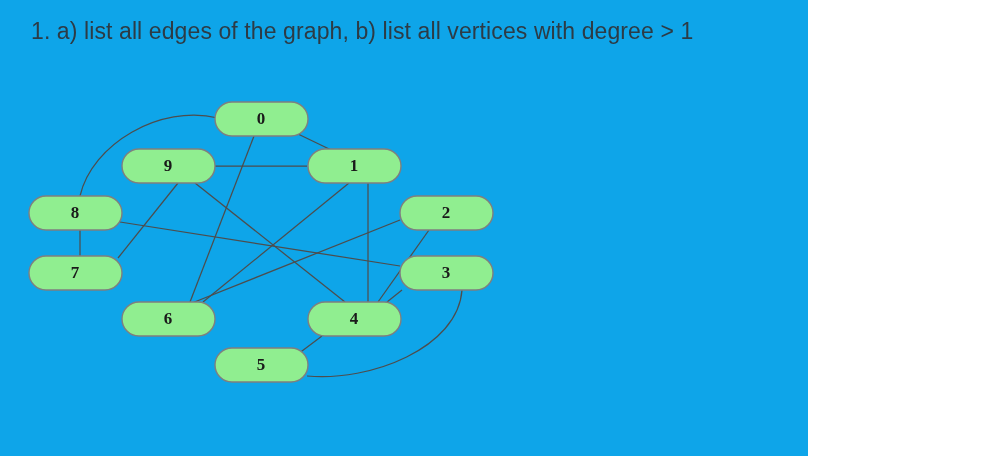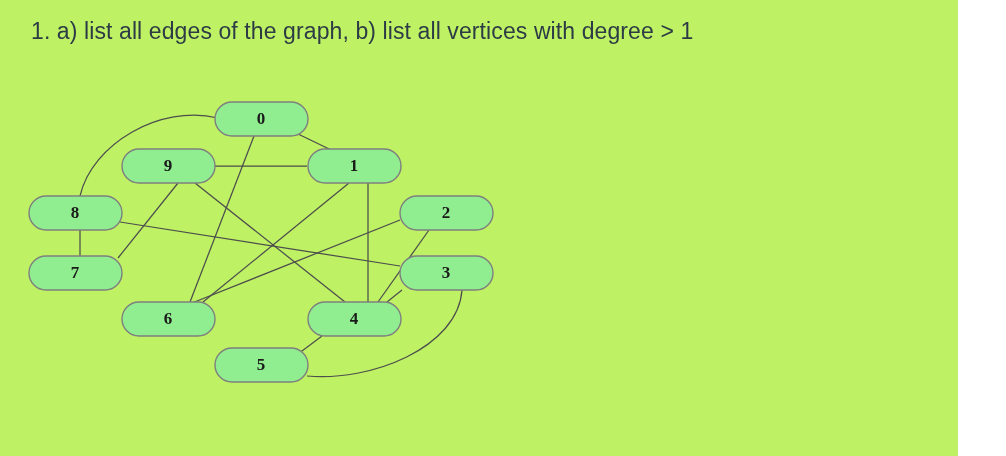--- a/index.html
+++ b/index.html
@@ -8,23 +8,23 @@
     background: #ffffff;
   }
   body {
     width: 1006px;
     height: 456px;
     overflow: hidden;
     font-family: "Liberation Sans", sans-serif;
   }
   #page {
     position: relative;
-    width: 958px;
+    width: 808px;
     height: 456px;
-    background: #bef264;
+    background: #0ea5e9;
   }
   #question-title {
     position: absolute;
     left: 31px;
     top: 16px;
     font-family: "Liberation Sans", sans-serif;
     font-size: 23px;
     line-height: 30px;
     color: #2d3b45;
     white-space: nowrap;

